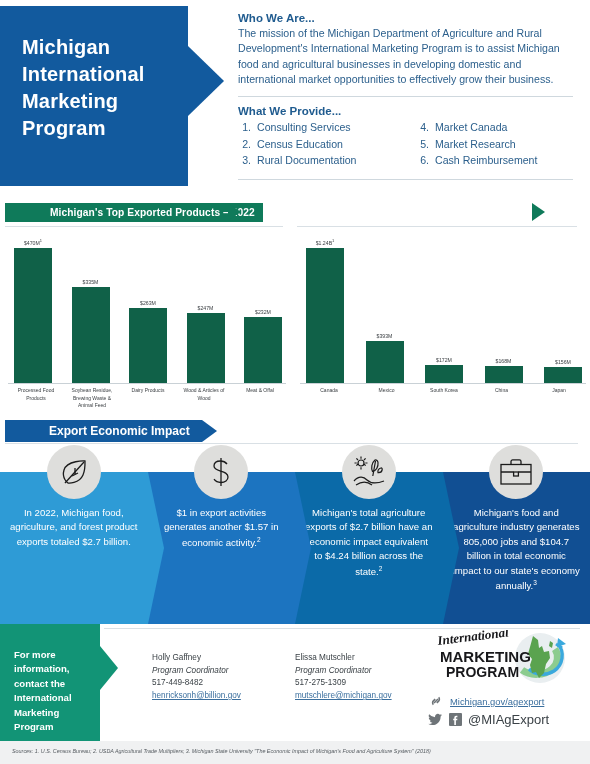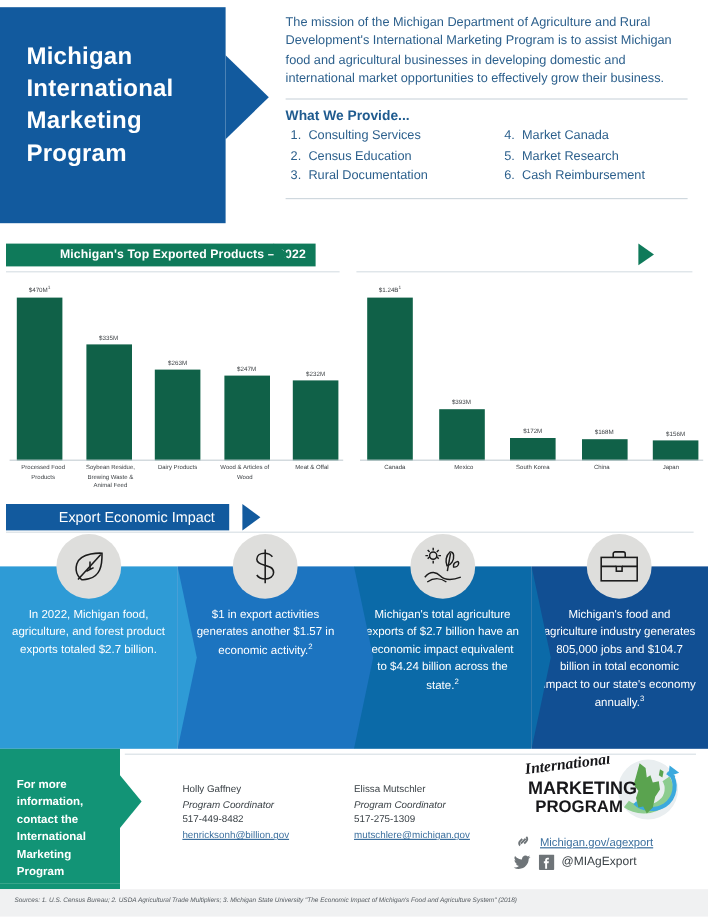--- a/index.html
+++ b/index.html
@@ -74,21 +74,21 @@
   .bar-rect { background: #106148; width: 100%; }
   .axis { position: absolute; left: 8px; right: 4px; bottom: 0px; height: 1px; background: #c9d1d6; }
   .cats { position: relative; margin-top: 3px; display: flex; justify-content: space-between;
           padding: 0 8px 0 14px; }
   .cat { font-size: 5px; color: #3c4044; text-align: center; line-height: 1.5; }
 
   
   .eei-banner-wrap { position: absolute; left: 0; top: 418px; width: 590px; height: 26px; }
   .eei-banner { position: absolute; left: 5px; top: 2px; height: 22px; background: #125a9e;
                 display: flex; align-items: center; }
-  .eei-label { color: #fff; font-weight: normal; font-size: 12px; padding: 0 12px 0 44px; white-space: nowrap; }
+  .eei-label { color: #fff; font-weight: bold; font-size: 12px; padding: 0 12px 0 44px; white-space: nowrap; }
   .eei-tip { position: absolute; top: 2px; width: 0; height: 0;
              border-top: 11px solid transparent; border-bottom: 11px solid transparent;
              border-left: 15px solid #125a9e; }
   .eei-line { position: absolute; left: 5px; top: 25px; right: 12px; height: 1px; background: #d9e0e5; }
 
   .impact-row { position: absolute; left: 0; top: 472px; width: 590px; height: 152px; display: flex; }
   .impact-cell { position: relative; flex: 1; height: 152px; padding: 34px 10px 0 10px; }
   .impact-chevron {
     position: absolute; right: -16px; top: 0; width: 0; height: 0; z-index: 3;
     border-top: 76px solid transparent; border-bottom: 76px solid transparent;
@@ -117,39 +117,40 @@
   .person.p1 { left: 152px; }
   .person.p2 { left: 295px; }
   .person .role { font-style: italic; }
   .person .mail { color: #3b6f9e; text-decoration: underline; }
 
   .brand { position: absolute; left: 432px; top: 6px; width: 152px; height: 62px; }
   .brand-logo { position: absolute; left: 0; top: 0; width: 152px; height: 56px; }
   .brand-links { position: absolute; left: 428px; top: 70px; width: 160px; }
   .link-row { display: flex; align-items: center; gap: 6px; margin-bottom: 4px; }
   .link-text { font-size: 9.4px; color: #3b6f9e; text-decoration: underline; }
-  .handle-text { font-size: 10px; color: #3b4247; }
+  .handle-text { font-size: 13px; color: #3b4247; }
 
   
   .green-tab { position: absolute; left: 0; top: 736px; width: 100px; height: 5px; background: #129476; }
   .sources-bar { position: absolute; left: 0; top: 741px; width: 590px; height: 23px; background: #f0f1f2; }
   .sources-text { position: absolute; left: 12px; top: 748px; font-size: 5.4px; color: #555b60;
                   font-style: italic; white-space: nowrap; }
 </style>
 </head>
 <body>
 
 <div class="page">
 
   <div class="header">
     <div class="title-block"></div>
     <div class="title-arrow"></div>
     <div class="title-text">Michigan International Marketing Program</div>
 
     <div class="hdr-right">
+      <div class="hdr-h">Who We Are...</div>
       <div class="hdr-p">The mission of the Michigan Department of Agriculture and Rural Development's International Marketing Program is to assist Michigan food and agricultural businesses in developing domestic and international market opportunities to effectively grow their business.</div>
       <div class="hdr-rule"></div>
       <div class="hdr-h">What We Provide...</div>
       <div class="provide-cols">
         <div class="provide-col">
           <div class="provide-item">
             <span class="provide-num">1.</span>
             <span>Consulting Services</span>
           </div>
           <div class="provide-item">

